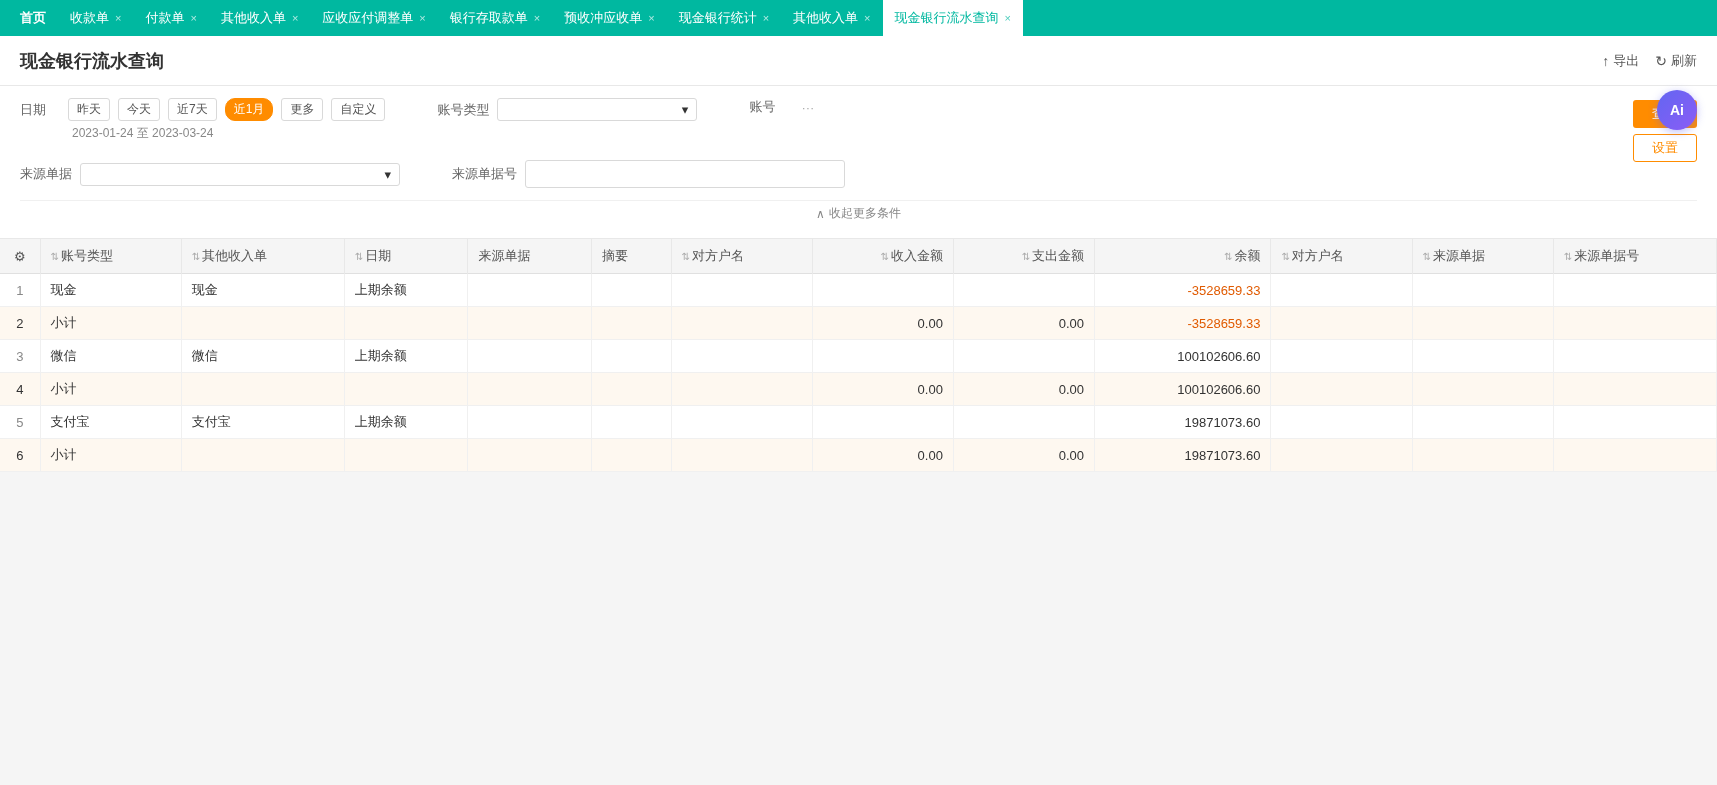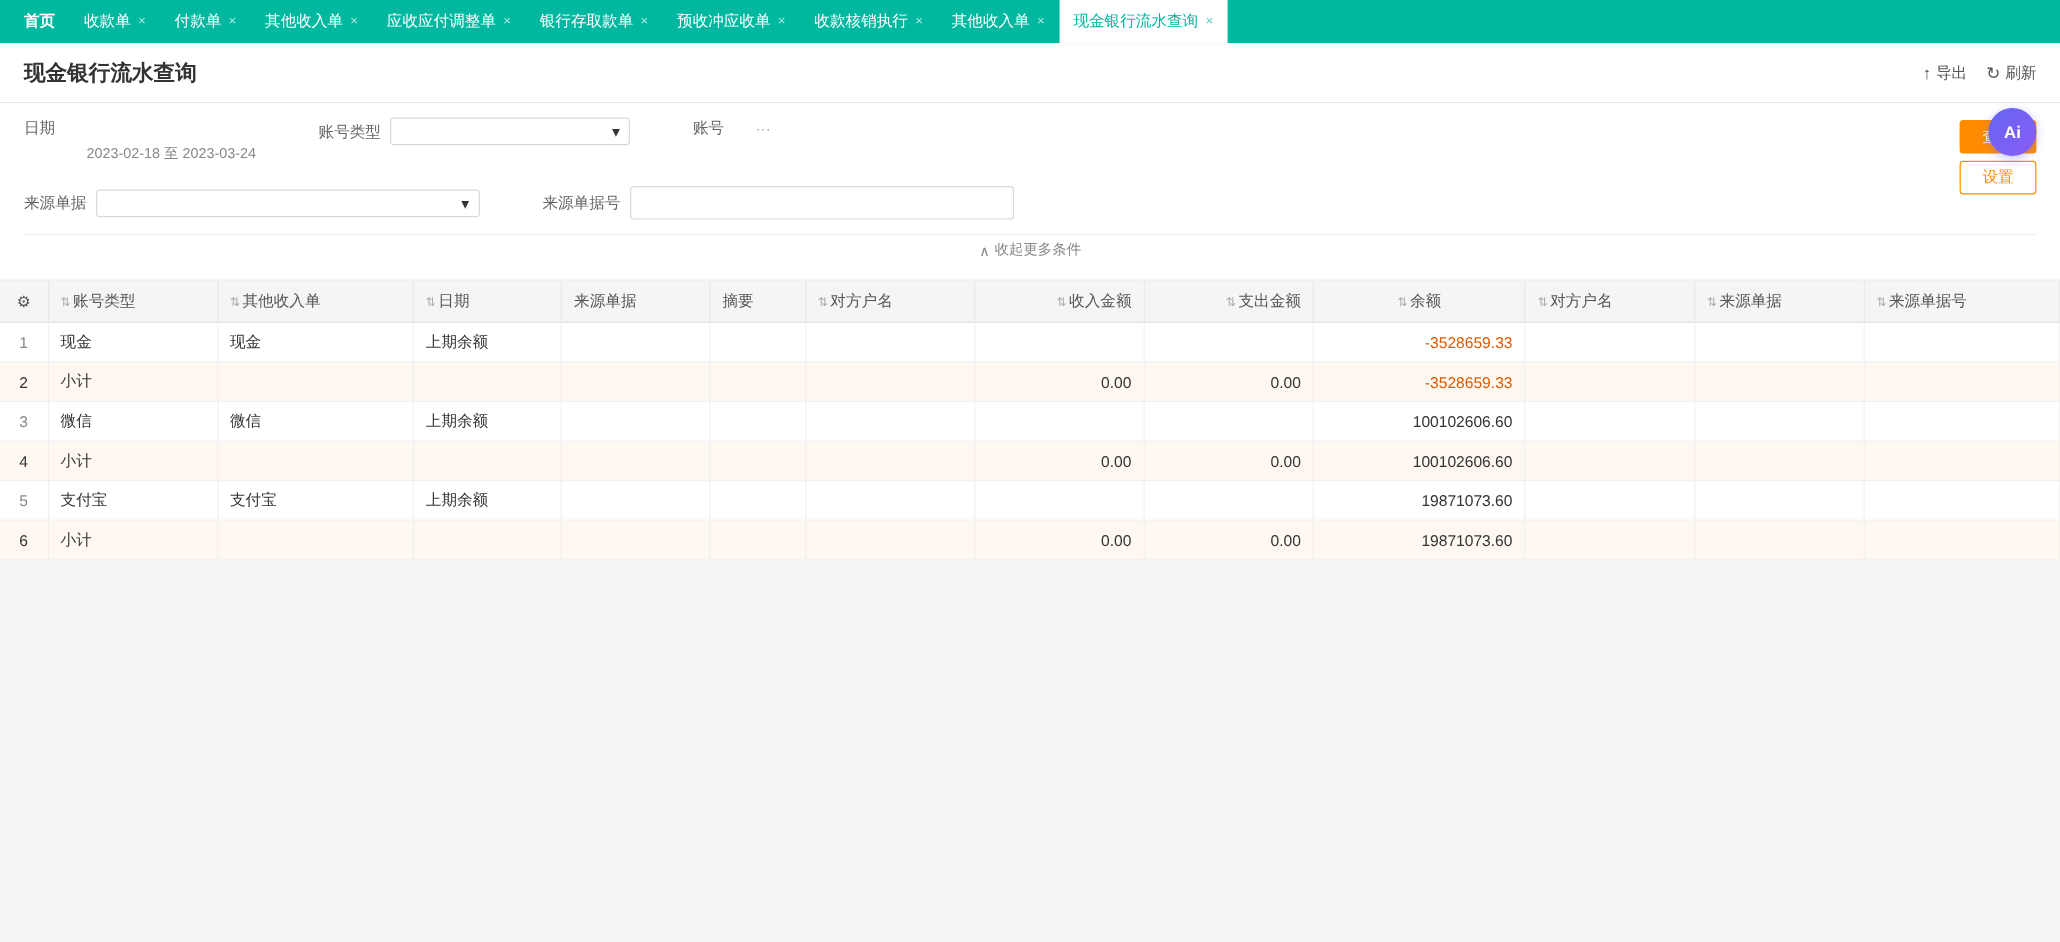--- a/index.html
+++ b/index.html
@@ -252,21 +252,21 @@
   </div>
   <div class="nav-item">
     <span>银行存取款单</span>
     <span class="close-btn">×</span>
   </div>
   <div class="nav-item">
     <span>预收冲应收单</span>
     <span class="close-btn">×</span>
   </div>
   <div class="nav-item">
-    <span>收款核销执行</span>
+    <span>现金银行统计</span>
     <span class="close-btn">×</span>
   </div>
   <div class="nav-item">
     <span>其他收入单</span>
     <span class="close-btn">×</span>
   </div>
   <div class="nav-item active">
     <span>现金银行流水查询</span>
     <span class="close-btn">×</span>
   </div>
@@ -289,23 +289,31 @@
 <div class="filter-area">
   <div style="display:flex; gap: 20px; align-items: flex-start;">
 
     <div style="flex:1; display:flex; flex-direction:column; gap:10px;">
 
       <div class="filter-row" style="align-items:flex-start; gap:12px;">
 
         <div style="display:flex; flex-direction:column; gap:4px;">
           <div style="display:flex; align-items:center; gap:8px;">
             <span class="filter-label">日期</span>
+            <div class="date-options">
+              <span class="date-btn">昨天</span>
+              <span class="date-btn">今天</span>
+              <span class="date-btn">近7天</span>
+              <span class="date-btn active">近1月</span>
+              <span class="date-btn">更多</span>
+              <span class="date-btn">自定义</span>
+            </div>
           </div>
           <div style="padding-left: 48px;">
-            <span class="date-range">2023-02-18 至 2023-03-24</span>
+            <span class="date-range">2023-01-24 至 2023-03-24</span>
           </div>
         </div>
 
         <div style="display:flex; align-items:center; gap:8px; margin-left:40px;">
           <span class="filter-label">账号类型</span>
           <div class="filter-select" style="min-width:200px;">
             <span></span>
             <span>▾</span>
           </div>
         </div>
@@ -349,21 +357,21 @@
       <tr>
         <th style="width:40px; text-align:center;">⚙</th>
         <th><span class="sort-icon">⇅</span><span>账号类型</span></th>
         <th><span class="sort-icon">⇅</span><span>其他收入单</span></th>
         <th><span class="sort-icon">⇅</span><span>日期</span></th>
         <th><span>来源单据</span></th>
         <th><span>摘要</span></th>
         <th><span class="sort-icon">⇅</span><span>对方户名</span></th>
         <th style="text-align:right;"><span class="sort-icon">⇅</span><span>收入金额</span></th>
         <th style="text-align:right;"><span class="sort-icon">⇅</span><span>支出金额</span></th>
-        <th style="text-align:center;"><span class="sort-icon">⇅</span><span>余额</span></th>
+        <th style="text-align:right;"><span class="sort-icon">⇅</span><span>余额</span></th>
         <th><span class="sort-icon">⇅</span><span>对方户名</span></th>
         <th><span class="sort-icon">⇅</span><span>来源单据</span></th>
         <th><span class="sort-icon">⇅</span><span>来源单据号</span></th>
       </tr>
     </thead>
     <tbody id="table-body">
     <tr>
           <td class="row-num" style="text-align: center;">1</td>
           <td style="text-align: left;">现金</td>
           <td style="text-align: left;">现金</td>

